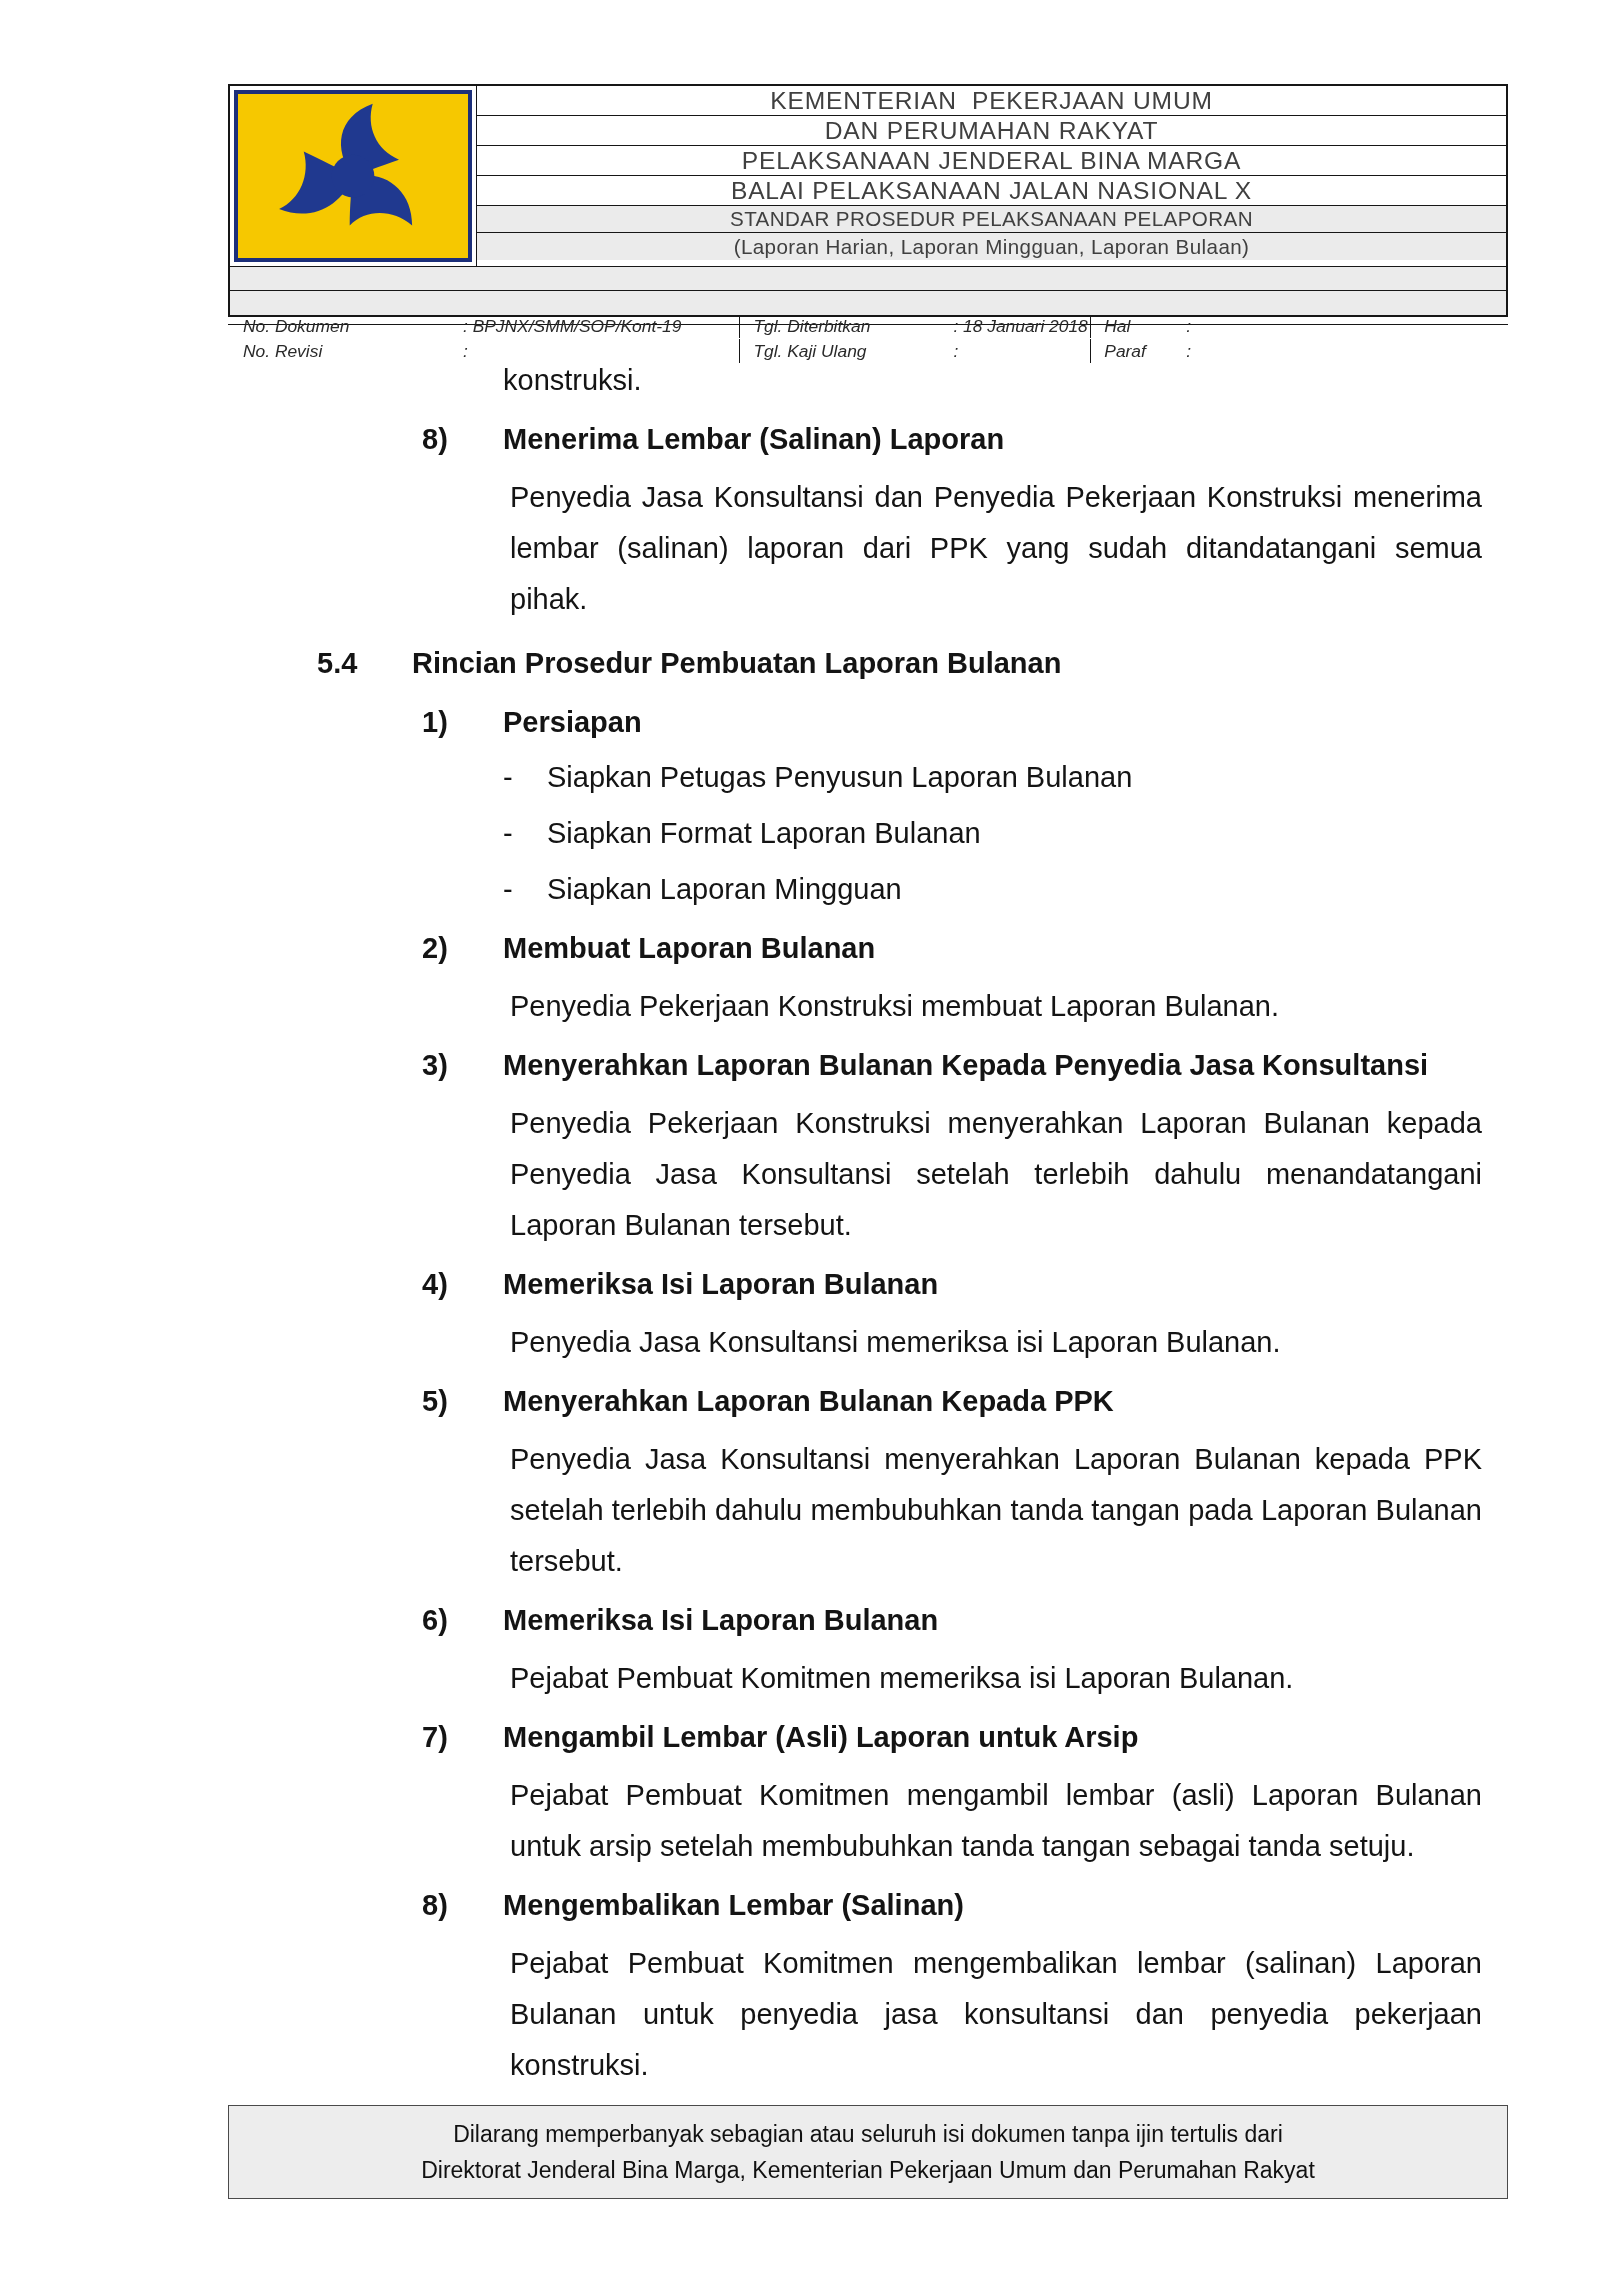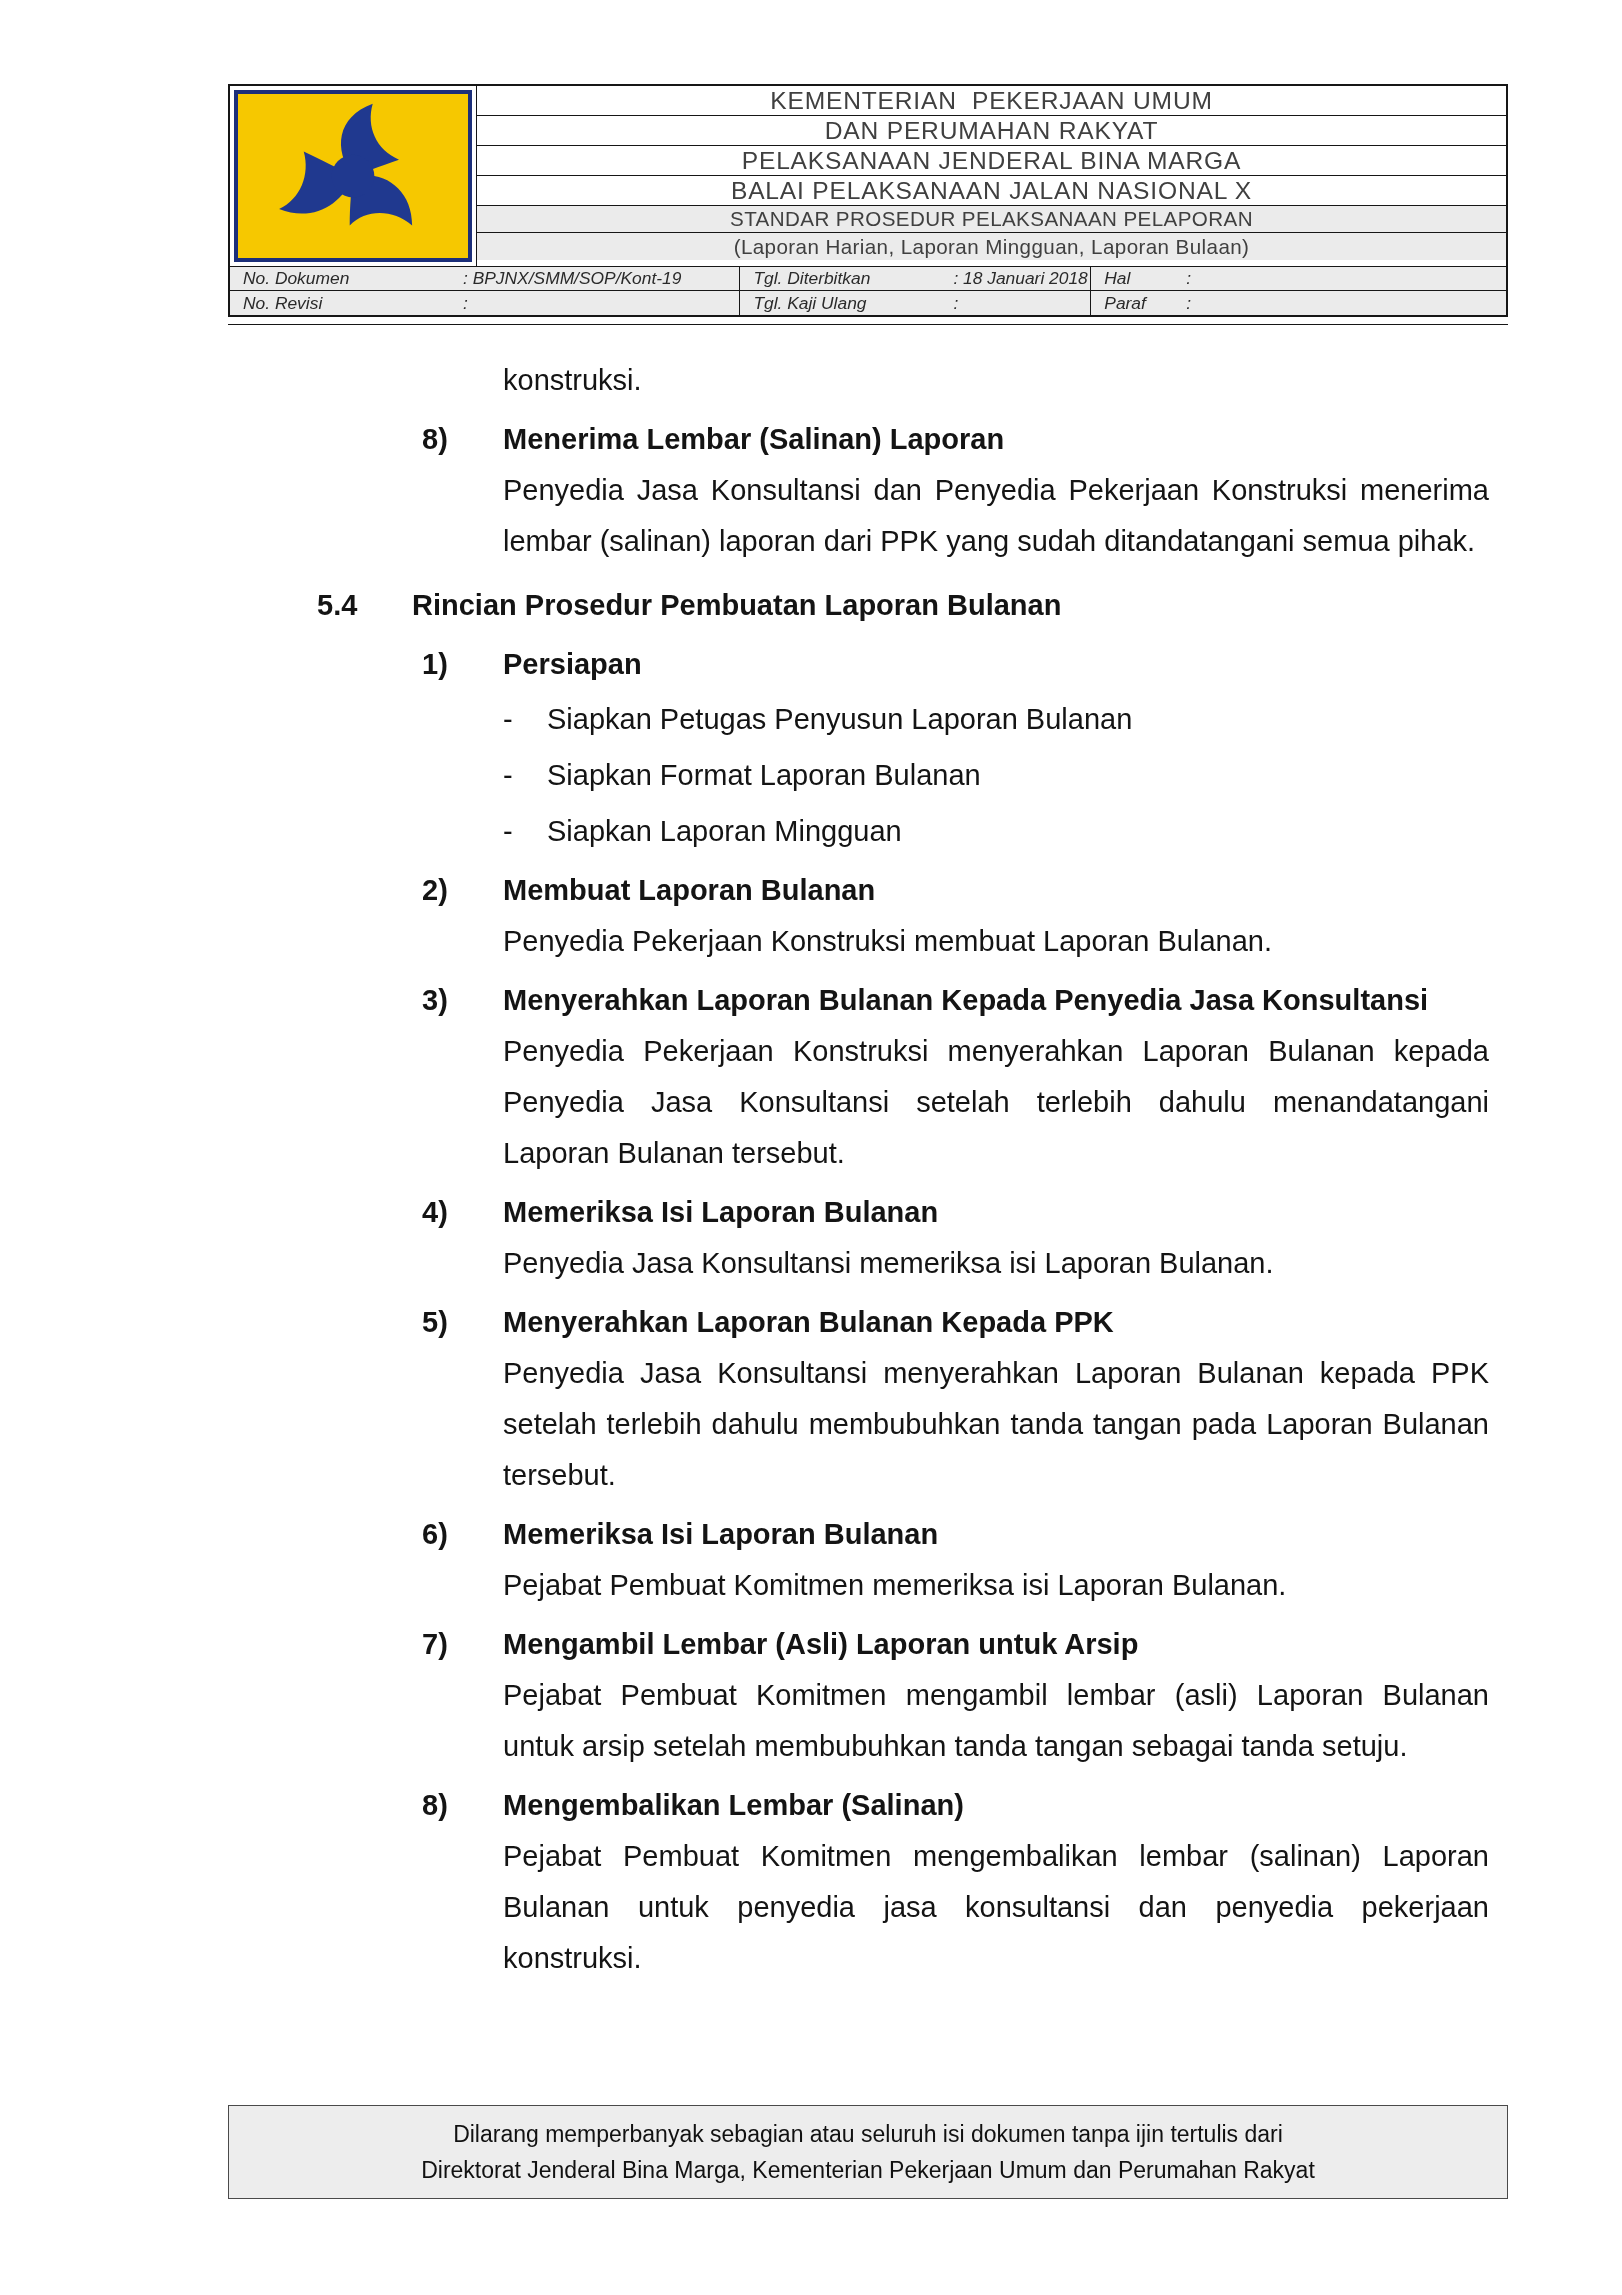--- a/index.html
+++ b/index.html
@@ -28,21 +28,21 @@
   }
   .org-rows .org-row:last-child { border-bottom: none; }
   .org-row.small { height: 27px; font-size: 20.6px; background: #ebebeb; letter-spacing: 0.4px; text-align: center; }
 
   .meta-row {
     display: flex; height: 24px; background: #ebebeb;
     font-size: 17.4px; font-style: italic; color: #2a2a2a;
     border-bottom: 1.6px solid #161616;
   }
   .header-table .meta-row:last-child { border-bottom: none; }
-  .meta-cell { display: flex; align-items: center; padding-left: 13px; border-right: 1.6px solid #161616; height: 100%; }
+  .meta-cell { display: flex; align-items: center; padding-left: 13px; border-right: 1.6px solid #161616; height: 100%; margin-top: 48px; }
   .meta-cell.c1 { width: 40%; }
   .meta-cell.c2 { width: 27.5%; gap: 32px; }
   .meta-cell.c3 { width: 32.5%; border-right: none; }
   .c1 .meta-label { width: 220px; flex: none; }
   .c2 .meta-label { width: 168px; flex: none; }
   .c3 .meta-label { width: 82px; flex: none; }
   .meta-label, .meta-value { white-space: pre; }
   .header-rule { border-top: 1.6px solid #161616; margin-top: 7.1px; }
 
   
@@ -52,21 +52,21 @@
   }
   .cont-line { margin-left: 186px; }
   .section-head { display: flex; font-weight: 700; margin-top: 12.7px; }
   .section-num { width: 95px; flex: none; }
   .section-title { flex: 1; }
   .item { margin-left: 105px; margin-top: 8px; }
   .item-head { display: flex; font-weight: 700; }
   .item-num { width: 81px; flex: none; }
   .item-title { flex: 1; text-align: justify; }
   .item-body { margin-left: 81px; }
-  .item-text { margin: 0; text-align: justify; }
+  .item-text { margin: 7px; text-align: justify; }
   .bullets { margin-left: 81px; margin-top: 3.2px; }
   .bullet { display: flex; margin-top: 4.8px; }
   .bullet-dash { width: 44px; flex: none; }
   .bullet-text { flex: 1; }
 
   
   .footer-box {
     position: absolute; left: 228px; top: 2105px; width: 1280px;
     border: 1.6px solid #4a4a4a; background: #ededed;
     text-align: center; padding: 10px 16px;

